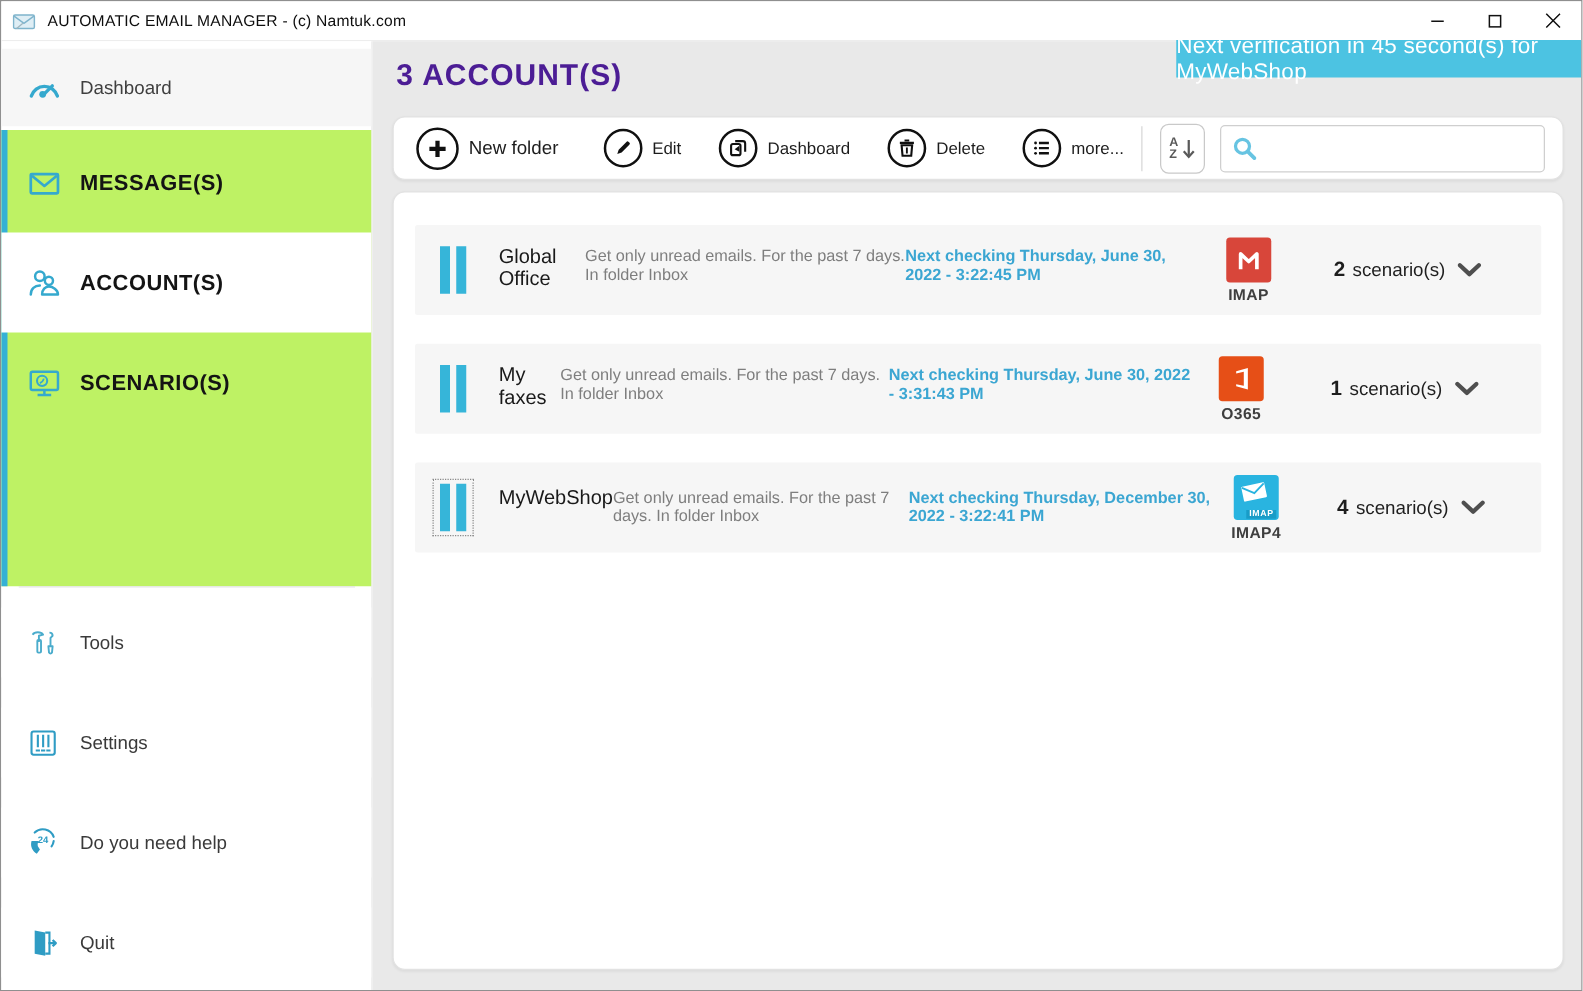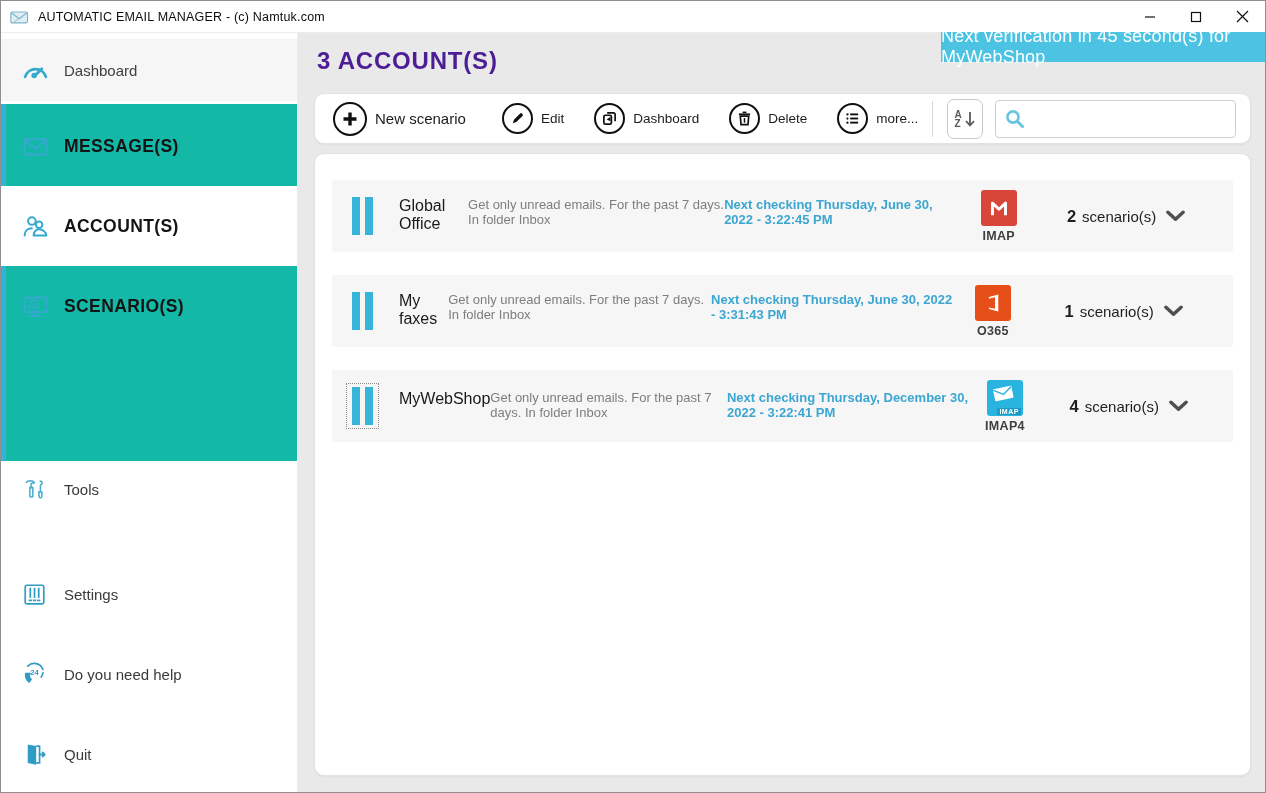--- a/index.html
+++ b/index.html
@@ -15,21 +15,21 @@
   .win-btn svg { display:block; }
 
   
   .body { position:absolute; top:32px; left:0; width:100%; height:761px; display:flex; }
   .sidebar { position:relative; width:297px; height:100%; background:#ffffff; flex:0 0 297px; border-right:1px solid #ececec; }
   .main { position:relative; flex:1; height:100%; background:#e9e9e9; }
 
   
   .sb-dashboard { position:absolute; top:6px; left:0; width:100%; height:62px; background:#f6f6f6; display:flex; align-items:center; padding-left:20px; cursor:pointer; }
   .sb-dashboard .lbl { font-size:15px; color:#3f3f3f; margin-left:14px; }
-  .sb-nav { position:absolute; top:71px; left:0; width:100%; height:365px; background:#14b8a6; }
+  .sb-nav { position:absolute; top:71px; left:0; width:100%; height:365px; background:#bef264; }
   .sb-stripe { position:absolute; top:0; left:0; width:5px; height:100%; background:#35b1d5; }
   .sb-item { position:relative; height:80px; display:flex; align-items:center; padding-left:20px; cursor:pointer; }
   .sb-item.active { background:#ffffff; }
   .sb-item .lbl { font-size:17.5px; font-weight:bold; color:#141414; letter-spacing:0.4px; margin-left:14px; }
   .sb-icon { width:29px; height:29px; flex:0 0 29px; }
   .sb-divider { position:absolute; top:436px; left:14px; width:269px; border-top:1px solid #e3e3e3; }
   .sb-foot-item { position:absolute; left:0; width:100%; height:56px; display:flex; align-items:center; padding-left:20px; cursor:pointer; background:#fff; }
   .sb-foot-item .lbl { font-size:15px; color:#3a3a3a; margin-left:16px; }
   .sb-foot-item .sb-icon { width:27px; height:27px; flex:0 0 27px; }
 
@@ -148,21 +148,21 @@
             <path d="M12 16c1.5-.5 3-2 3.5-4" fill="none" stroke="#35a9ce" stroke-width="1.5"></path>
             <line x1="16" y1="22" x2="16" y2="26" stroke="#35a9ce" stroke-width="2.2"></line>
             <line x1="10" y1="26.5" x2="22" y2="26.5" stroke="#35a9ce" stroke-width="2.2"></line>
           </svg>
           <span class="lbl">SCENARIO(S)</span>
         </div>
       </div>
 
       <div class="sb-divider"></div>
 
-      <div class="sb-foot-item" style="top:428px">
+      <div class="sb-foot-item" style="top:453px">
         <svg class="sb-icon" viewBox="0 0 32 32">
           <path d="M6 8c2-3 8-3 10 0l-4 1v6" fill="none" stroke="#4aaccc" stroke-width="1.8" stroke-linejoin="round"></path>
           <rect x="10.5" y="13" width="3.5" height="12" rx="1" fill="none" stroke="#4aaccc" stroke-width="1.8"></rect>
           <path d="M22 6c2 0 3 1.5 3 3l-2 2v8" fill="none" stroke="#4aaccc" stroke-width="1.8" stroke-linejoin="round"></path>
           <path d="M21 19h4l-.6 6a1.6 1.6 0 0 1-2.8 0z" fill="none" stroke="#4aaccc" stroke-width="1.8" stroke-linejoin="round"></path>
         </svg>
         <span class="lbl">Tools</span>
       </div>
 
       <div class="sb-foot-item" style="top:533px">
@@ -206,21 +206,21 @@
       <div class="page-heading">3 ACCOUNT(S)</div>
 
       <div class="toolbar-card">
 
         <div class="tb-btn" style="margin-right:36px">
           <span class="tb-circle">
             <svg width="18" height="18" viewBox="0 0 18 18">
                 <path d="M9 2.5v13M2.5 9h13" stroke="#101010" stroke-width="3.4"></path>
               </svg>
           </span>
-          <span class="lbl">New scenario</span>
+          <span class="lbl">New folder</span>
         </div>
 
         <div class="tb-btn" style="margin-right:30px">
           <span class="tb-circle sm">
             <svg width="15" height="15" viewBox="0 0 16 16">
                 <path d="M3 13l1.2-3.7L10.8 2.7a1.3 1.3 0 0 1 1.9 0l.6.6a1.3 1.3 0 0 1 0 1.9L6.7 11.8z" fill="#101010"></path>
               </svg>
           </span>
           <span class="lbl sm">Edit</span>
         </div>

